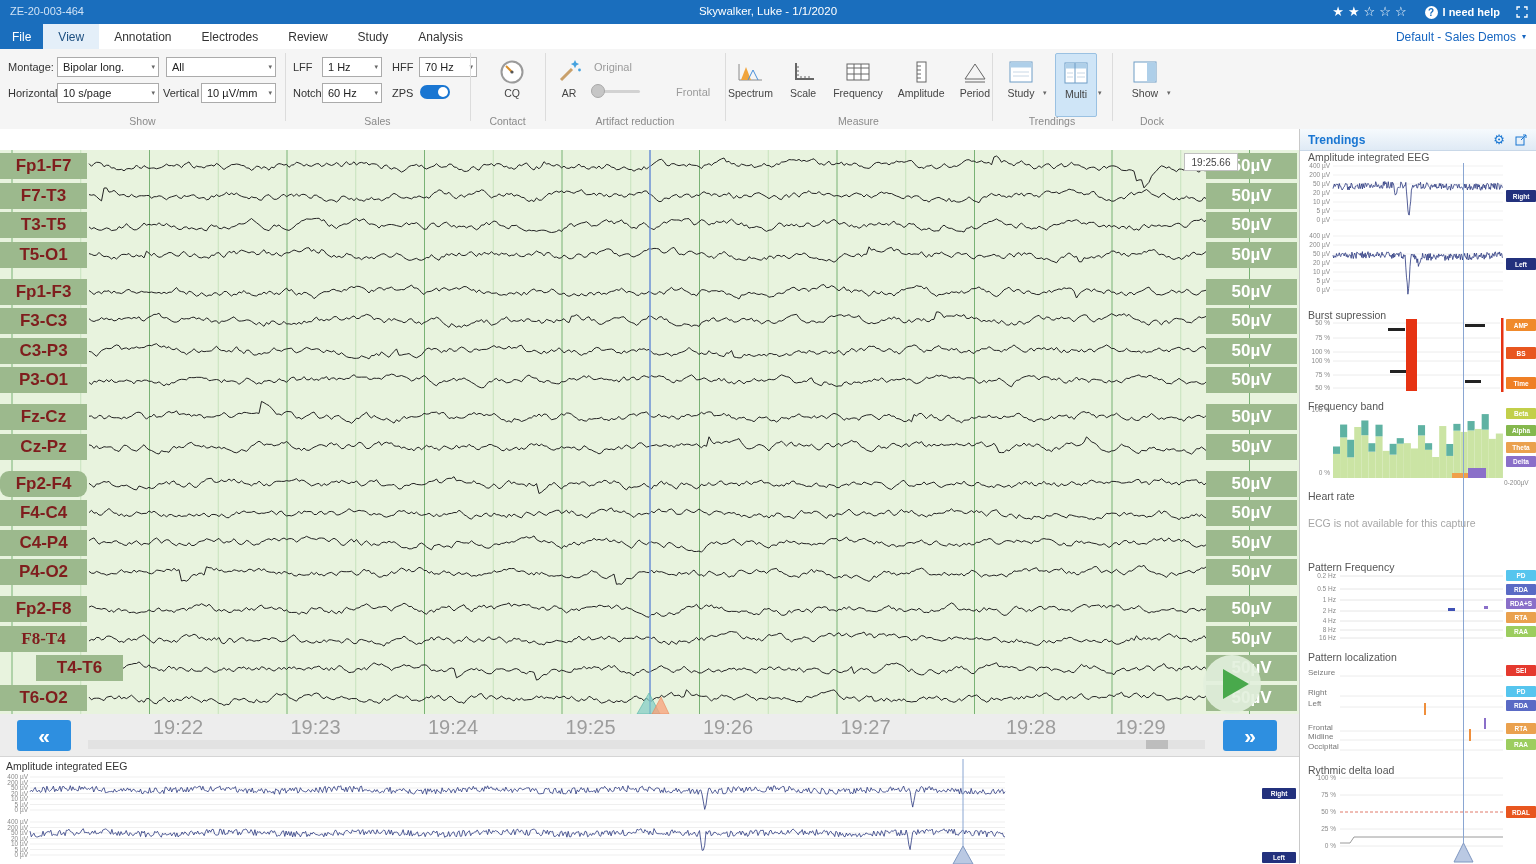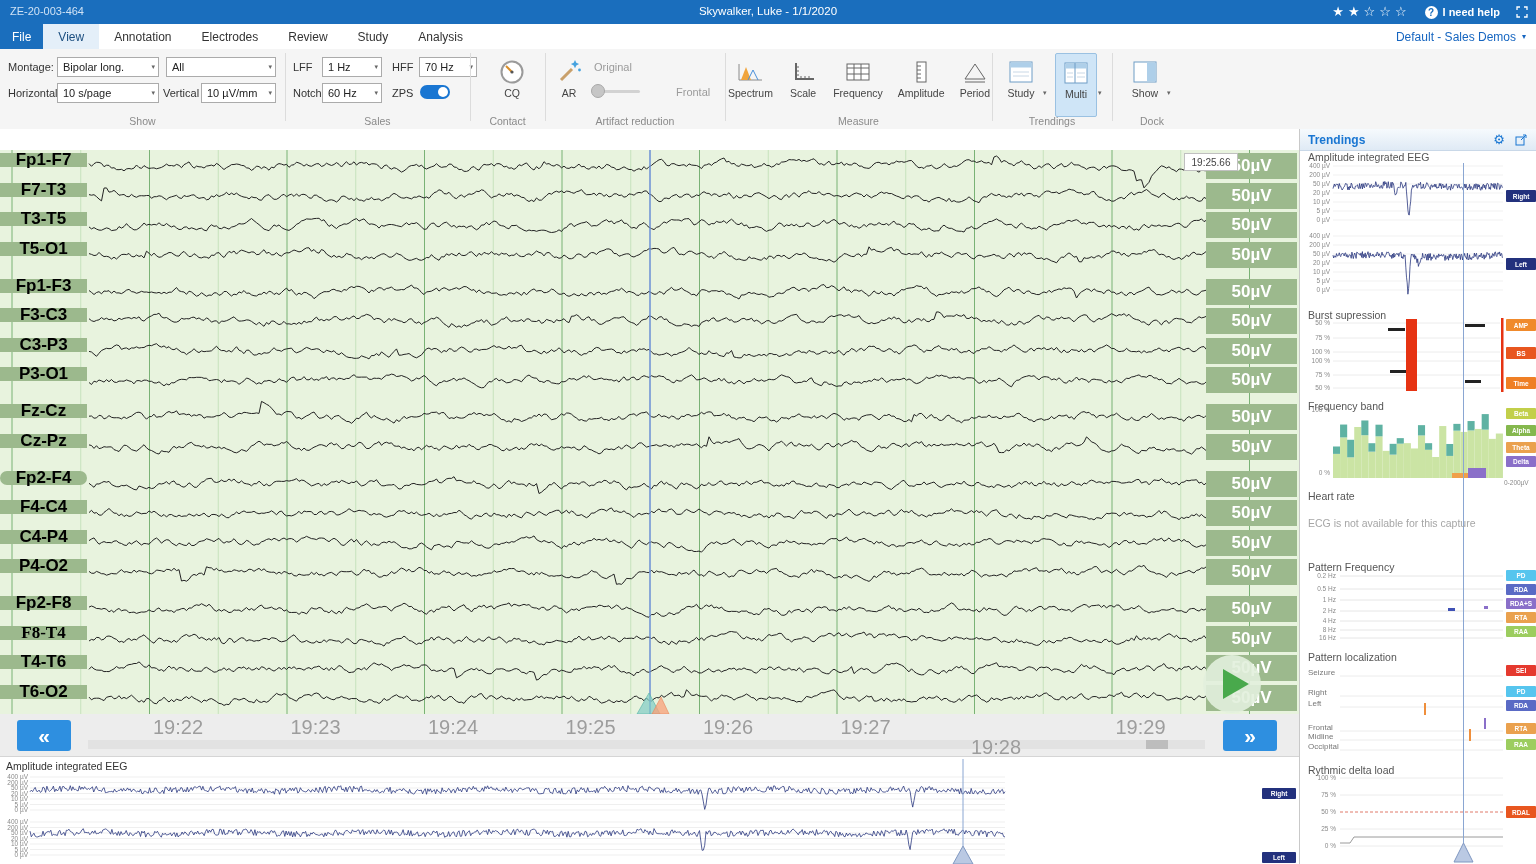--- a/index.html
+++ b/index.html
@@ -31,21 +31,21 @@
   .select .arr{font-size:7px;color:#666;margin-left:4px;}
   .toggle{position:absolute;width:30px;height:14px;border-radius:8px;background:#1976d2;}
   .toggle::after{content:"";position:absolute;right:2px;top:2px;width:10px;height:10px;border-radius:50%;background:#fff;}
   .rbtn{display:flex;flex-direction:column;align-items:center;gap:2px;font-size:10.5px;color:#444;box-sizing:border-box;}
   .rbtn .ic{height:30px;display:flex;align-items:flex-end;}
   .selbtn{background:#cfe5f7;border:1px solid #9ac1e2;border-radius:2px;}
   .dd{position:absolute;font-size:7px;color:#666;}
   
   #eeg{position:absolute;left:0;top:129px;width:1299px;height:627px;background:#fff;}
   #eeg-green{position:absolute;left:0;top:21px;width:1299px;height:564px;background:#e8f3de;}
-  .chanlabel{position:absolute;left:0;width:87px;height:14px;background:#9cb98d;color:#000000;font-weight:bold;font-size:17px;display:flex;align-items:center;justify-content:center;z-index:2;}
+  .chanlabel{position:absolute;left:0;width:87px;height:26px;background:#9cb98d;color:#7f1d1d;font-weight:bold;font-size:17px;display:flex;align-items:center;justify-content:center;z-index:2;}
   .scalelabel{position:absolute;right:2px;width:91px;height:26px;background:#9cb98d;color:#fff;font-weight:bold;font-size:17px;display:flex;align-items:center;justify-content:center;z-index:2;}
   #ts-box{position:absolute;left:1184px;top:24px;width:52px;height:16px;background:#fff;border:1px solid #c0c0c0;font-size:10px;color:#444;display:flex;align-items:center;justify-content:center;z-index:3;}
   #eeg-bottomstrip{position:absolute;left:0;top:585px;width:1299px;height:42px;background:#ededed;}
   .timelabel{position:absolute;top:2px;font-size:20px;color:#9d9d9d;}
   .navbtn{position:absolute;top:6px;width:54px;height:31px;background:#2e8fe0;border-radius:3px;color:#fff;display:flex;align-items:center;justify-content:center;font-size:21px;font-weight:bold;}
   #scrolltrack{position:absolute;left:88px;top:26px;width:1117px;height:9px;background:#e2e2e2;}
   #scrollthumb{position:absolute;left:1058px;top:0;width:22px;height:9px;background:#bdbdbd;}
   #playbtn{position:absolute;left:1203px;top:526px;width:58px;height:58px;border-radius:50%;background:rgba(226,240,221,0.9);display:flex;align-items:center;justify-content:center;z-index:5;}
   #playbtn .tri{width:0;height:0;border-left:26px solid #49a94c;border-top:15px solid transparent;border-bottom:15px solid transparent;margin-left:8px;}
   
@@ -329,21 +329,21 @@
       <div class="navbtn" id="nav-right" style="left:1223px">»</div>
       <div id="scrolltrack">
         <div id="scrollthumb"></div>
       </div>
     <div class="timelabel" style="left: 153px;">19:22</div>
         <div class="timelabel" style="left: 290.5px;">19:23</div>
         <div class="timelabel" style="left: 428px; text-align: center;">19:24</div>
         <div class="timelabel" style="left: 565.5px;">19:25</div>
         <div class="timelabel" style="left: 703px;">19:26</div>
         <div class="timelabel" style="left: 840.5px;">19:27</div>
-        <div class="timelabel" style="left: 971px; margin-top: 20px;">19:28</div>
+        <div class="timelabel" style="left: 1006px;">19:28</div>
         <div class="timelabel" style="left: 1115.5px;">19:29</div>
       </div>
     <div id="playbtn">
         <div class="tri"></div>
       </div>
   <div class="chanlabel" style="top: 24px;">Fp1-F7</div>
       <div class="scalelabel" style="top: 24px;">50µV</div>
       <div class="chanlabel" style="top: 53.5px;">F7-T3</div>
       <div class="scalelabel" style="top: 53.5px;">50µV</div>
       <div class="chanlabel" style="top: 83px;">T3-T5</div>
@@ -367,21 +367,21 @@
       <div class="chanlabel" style="top: 371.3px;">F4-C4</div>
       <div class="scalelabel" style="top: 371.3px;">50µV</div>
       <div class="chanlabel" style="top: 400.8px;">C4-P4</div>
       <div class="scalelabel" style="top: 400.8px;">50µV</div>
       <div class="chanlabel" style="top: 430.3px;">P4-O2</div>
       <div class="scalelabel" style="top: 430.3px;">50µV</div>
       <div class="chanlabel" style="top: 467.4px;">Fp2-F8</div>
       <div class="scalelabel" style="top: 467.4px;">50µV</div>
       <div class="chanlabel" style="top: 496.9px; font-family: Liberation Serif, serif;">F8-T4</div>
       <div class="scalelabel" style="top: 496.9px;">50µV</div>
-      <div class="chanlabel" style="top: 526.4px;">T4-T6</div>
+      <div class="chanlabel" style="top: 526.4px; margin-left: 36px;">T4-T6</div>
       <div class="scalelabel" style="top: 526.4px;">50µV</div>
       <div class="chanlabel" style="top: 555.9px;">T6-O2</div>
       <div class="scalelabel" style="top: 555.9px;">50µV</div>
     </div>
 
   <div id="bottompanel">
     <div id="bottompanel-title">Amplitude integrated EEG</div>
     <svg id="bottom-svg" width="1299" height="108" style="position:absolute;left:0;top:0">
         <line x1="30" y1="20" x2="1005" y2="20" stroke="#efefef"></line>
         <line x1="30" y1="25.5" x2="1005" y2="25.5" stroke="#efefef"></line>

